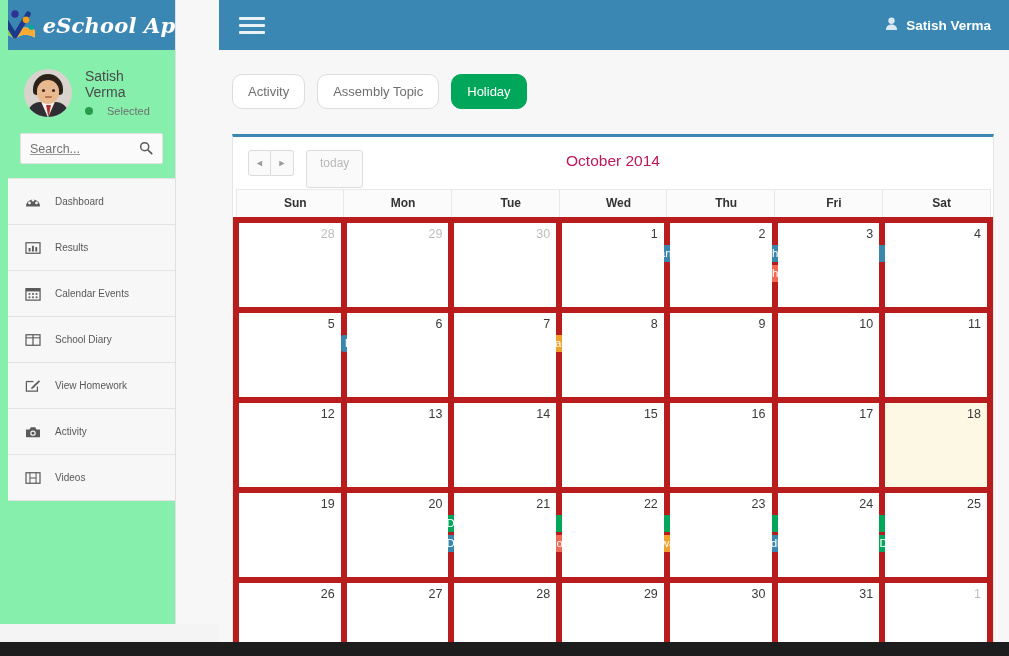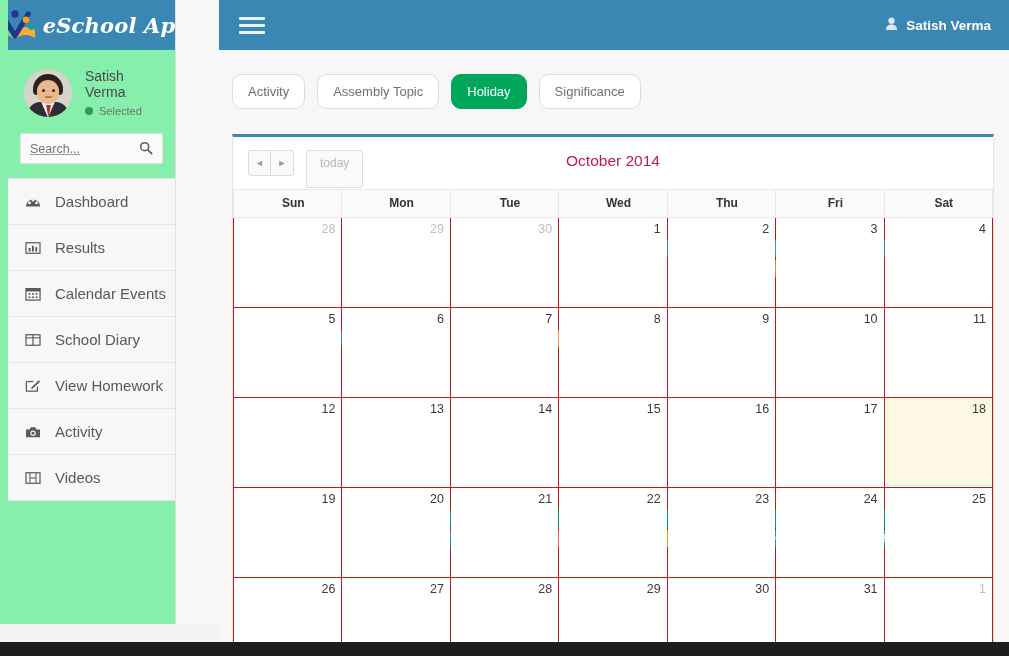--- a/index.html
+++ b/index.html
@@ -50,41 +50,41 @@
   .av-eye.l{ left:18px; } .av-eye.r{ left:28px; }
   .av-mouth{ position:absolute; left:21px; top:27px; width:7px; height:2px; background:#b9764f; border-radius:2px;}
   .av-body { position:absolute; left:4px; top:33px; width:40px; height:18px;
              background:#2f2f33; border-radius: 12px 12px 0 0; }
   .av-shirt{ position:absolute; left:17px; top:33px; width:14px; height:16px;
              background:#f4f4f4; clip-path: polygon(0 0, 100% 0, 50% 100%); }
   .av-tie  { position:absolute; left:22px; top:36px; width:5px; height:11px; background:#b0332c;
              clip-path: polygon(0 0, 100% 0, 60% 100%, 40% 100%); }
 
   .prof-name { font-size: 14px; color: #4a4a4a; margin-bottom: 5px; }
-  .prof-status { font-size: 11px; color: #6f6f6f; display: flex; align-items: center; gap: 6px; }
+  .prof-status { font-size: 11px; color: #6f6f6f; display: flex; align-items: center; gap: 14px; }
   .dot-green { width: 8px; height: 8px; border-radius: 50%; background: #2a9d48; display: inline-block; }
 
   #search-wrap { padding: 0 12px 14px 12px; }
   .search-box {
     position: relative; background: #fafafa;
     border: 1px solid #e2e2e2; height: 31px; border-radius: 2px;
   }
   .search-box input {
     width: 100%; height: 100%; border: 0; background: transparent;
     padding: 0 30px 0 9px; font-size: 12.5px; color: #9b9b9b;
     font-family: "Liberation Sans", sans-serif; outline: none; text-decoration: underline;
   }
   .search-ico { position: absolute; right: 9px; top: 7px; color: #5a5a5a; }
 
   #menu { border-top: 1px solid #e4e4e4; }
   .menu-item {
     display: flex; align-items: center; gap: 13px;
     height: 46px; padding-left: 16px;
     border-bottom: 1px solid #e4e4e4;
-    font-size: 15px; color: #585858; cursor: pointer;
+    font-size: 10px; color: #585858; cursor: pointer;
     background: #f7f7f7;
   }
   .menu-item .mi-ico { width: 18px; display:flex; align-items:center; justify-content:center; color:#5b5b5b; }
 
   
   #main { position: absolute; left: 219px; top: 0; width: 790px; height: 656px; background: #f7f7f7; }
   #topbar {
     height: 50px; background: #3b87b3;
     display: flex; align-items: center; justify-content: space-between;
     padding: 0 18px 0 20px;
@@ -130,21 +130,21 @@
     font-size: 15.5px; color: #be185d;
   }
 
   table.cal { width: 100%; border-collapse: collapse; table-layout: fixed; }
   table.cal th {
     font-size: 12px; color: #333; font-weight: bold;
     padding: 6px 0 7px 11px; border: 1px solid #e8e8e8; background: #fbfbfb;
   }
   .weekrow { position: relative; height: 90px; }
   .daycell {
-    border: 1px solid #b91c1c; vertical-align: top; height: 90px;
+    border: 6px solid #b91c1c; vertical-align: top; height: 90px;
     background: #fff; position: relative;
   }
   .daycell.other { background: #fff; }
   .daycell.today { background: #fcf8e3; }
   .daynum { font-size: 12.5px; color: #3a3a3a; text-align: right; padding: 4px 6px 0 0; }
   .daynum.muted { color: #bdbdbd; }
 
   
   .ev-layer { position: absolute; left: 0; top: 22px; right: 0; bottom: 0; pointer-events: none; }
   .ev {
@@ -315,21 +315,20 @@
           </svg>
         </span>
         <span>Satish Verma</span>
       </div>
     </div>
 
     <div id="tabs">
         <div class="tab">Activity</div>
         <div class="tab">Assembly Topic</div>
         <div class="tab active">Holiday</div>
-        <div class="tab">Significance</div>
       </div>
 
     <div id="cal-panel">
       <div id="cal-toolbar">
         <div class="btn-group">
           <div class="nav-btn">◄</div>
           <div class="nav-btn">►</div>
         </div>
         <div class="today-btn">today</div>
         <div class="cal-title">October 2014</div>

